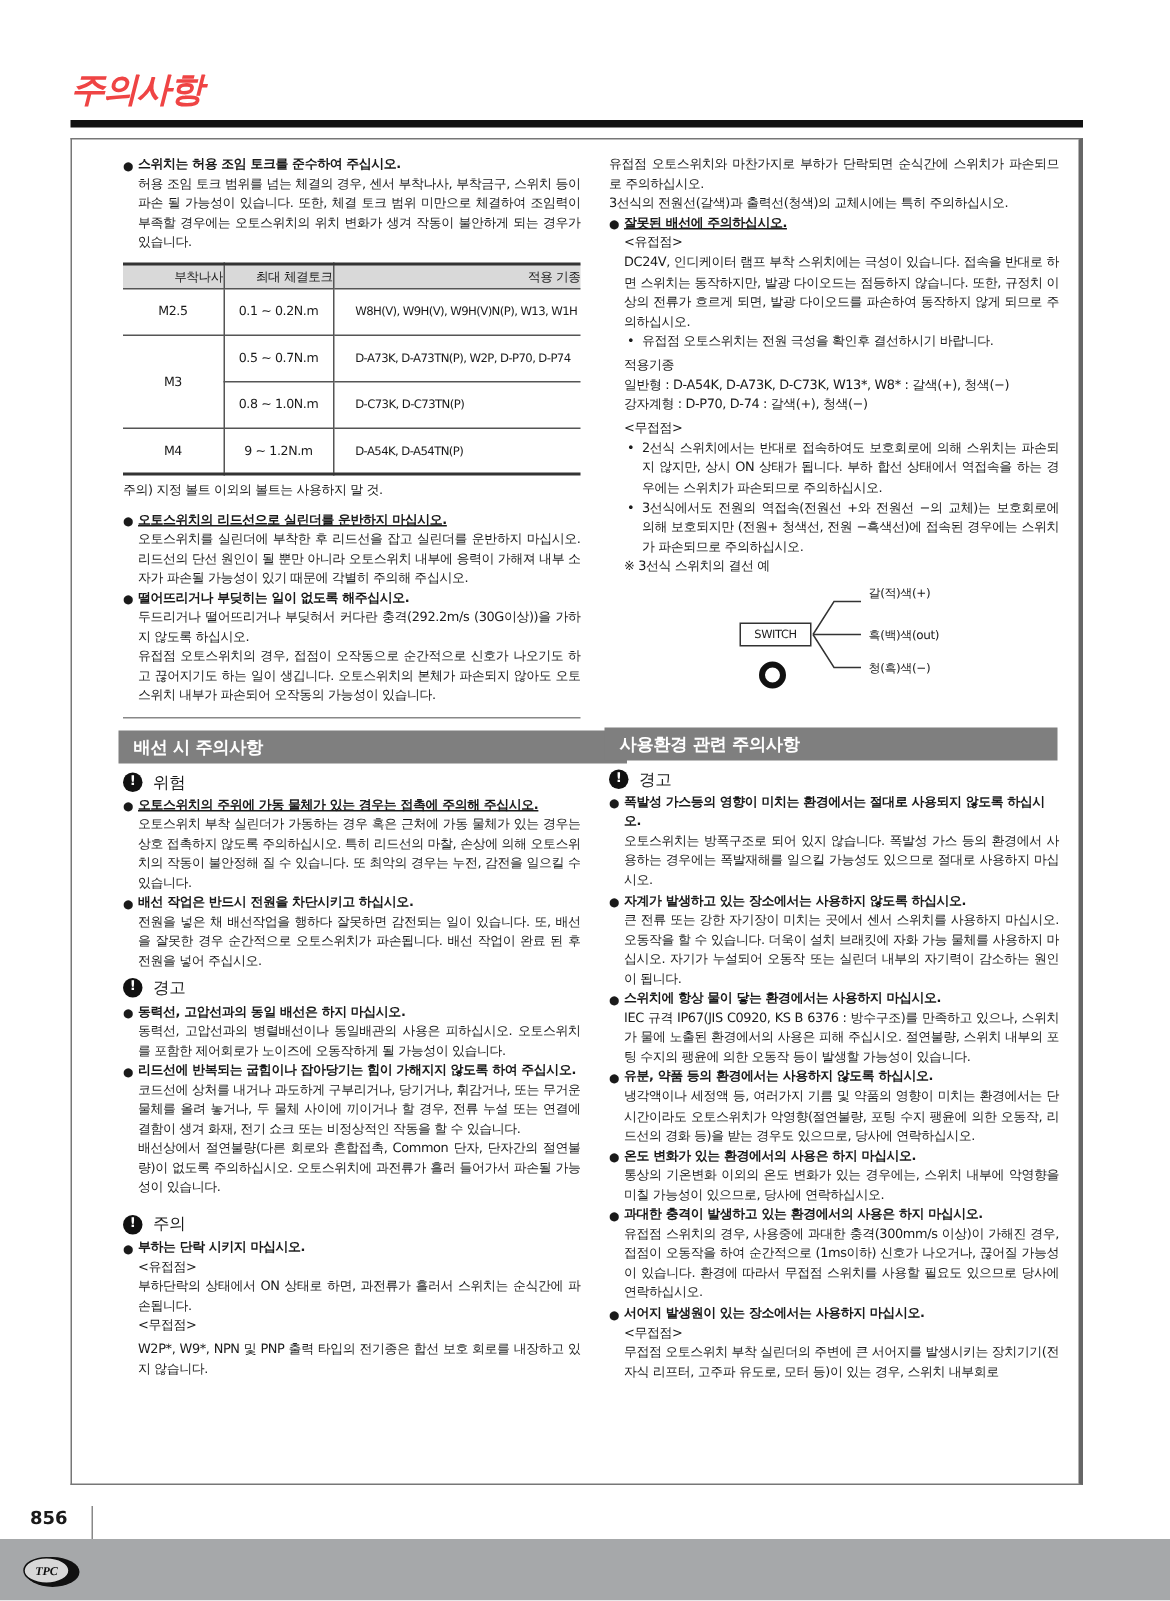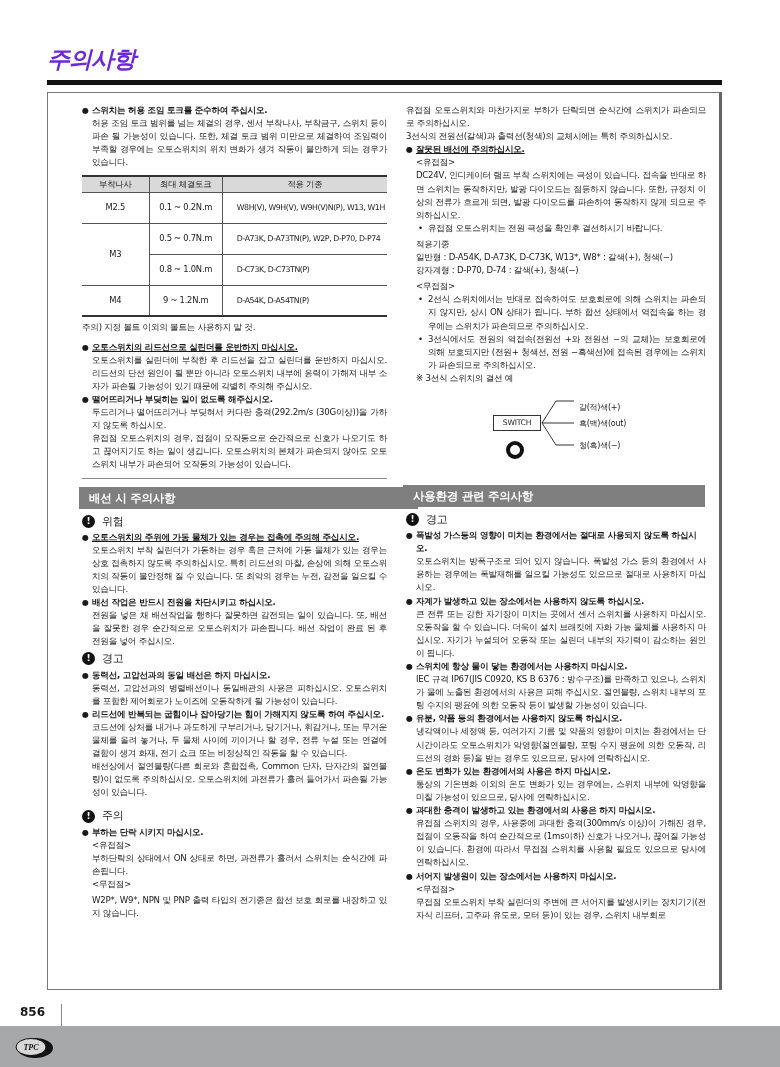--- a/index.html
+++ b/index.html
@@ -1,37 +1,37 @@
 <!DOCTYPE html>
 <html><head>
 <meta charset="utf-8">
 <style>
   * { box-sizing: border-box; margin: 0; padding: 0; }
   html, body { width: 780px; height: 1067px; background: #fff; overflow: hidden; }
   body { position: relative; font-family: "DejaVu Sans", "Liberation Sans", sans-serif; color: #1a1a1a; }
 
-  .page-title { position: absolute; left: 47px; top: 44px; font-size: 23px; font-weight: bold; letter-spacing: -1px; color: #6d28d9; font-style: italic; }
+  .page-title { position: absolute; left: 47px; top: 44px; font-size: 23px; font-weight: bold; letter-spacing: -1px; color: #ef4444; font-style: italic; }
   .title-rule { position: absolute; left: 47px; top: 80px; width: 435px; height: 5px; background: #111; }
 
   .content-box { position: absolute; left: 47px; top: 92px; width: 435px; height: 898px; border: 1px solid #777; border-right: 3px solid #666; }
 
   .col { position: absolute; top: 104px; width: 305px; font-size: 8.6px; line-height: 13.1px; letter-spacing: -0.25px; }
   .col.left { left: 82px; }
   .col.right { left: 406px; width: 300px; }
 
   .bullet-head { font-weight: bold; position: relative; padding-left: 10px; }
   .bullet-head::before { content: "●"; position: absolute; left: 0; top: 0; font-size: 8px; }
   .para { padding-left: 10px; text-align: justify; }
   .para.noindent { padding-left: 0; }
   .small { font-size: 8px; }
   .dotitem { padding-left: 22px; position: relative; text-align: justify; }
   .dotitem::before { content: "•"; position: absolute; left: 12px; }
 
   table.torque { width: 100%; border-collapse: collapse; margin: 6px 0 4px 0; font-size: 8.4px; border-top: 2px solid #333; border-bottom: 2px solid #333; }
-  table.torque th { background: #d9d9d9; font-weight: normal; height: 16px; border-bottom: 1px solid #555; border-right: 1px solid #555; text-align: center; }
+  table.torque th { background: #d9d9d9; font-weight: normal; height: 16px; border-bottom: 1px solid #555; border-right: 1px solid #555; text-align: right; }
   table.torque td { height: 31px; border-bottom: 1px solid #555; border-right: 1px solid #555; text-align: center; }
   table.torque th:last-child, table.torque td:last-child { border-right: none; }
   table.torque td.std { text-align: left; padding-left: 14px; font-size: 7.8px; letter-spacing: -0.4px; }
 
   .divider { border-top: 1px solid #888; margin: 6px 0 8px 0; }
 
   .section-bar { background: #7f7f7f; color: #fff; font-weight: bold; font-size: 11.5px; height: 22px; line-height: 22px; padding-left: 10px; margin: 8px 0 6px -3px; width: 339px; }
   .level { font-size: 11px; display: flex; align-items: center; margin: 4px 0 3px 0; }
   .level .warn-icon { width: 13px; height: 13px; border-radius: 50%; background: #111; color: #fff; font-size: 9px; font-weight: bold; line-height: 13px; text-align: center; margin-right: 7px; }
 
@@ -145,21 +145,21 @@
   <div class="para">※ 3선식 스위치의 결선 예</div>
 
   <div class="wiring">
     <svg width="300" height="70">
       <polyline points="136,34 150,12 168,12" fill="none" stroke="#333" stroke-width="1"></polyline>
       <line x1="136" y1="34" x2="168" y2="34" stroke="#333" stroke-width="1"></line>
       <polyline points="136,34 150,56 168,56" fill="none" stroke="#333" stroke-width="1"></polyline>
     </svg>
     <div class="switch-box">SWITCH</div>
     <div class="ring"></div>
-    <div class="lbl" style="top:12px;">갈(적)색(+)</div>
+    <div class="lbl" style="top:0;">갈(적)색(+)</div>
     <div class="lbl" style="top:28px;">흑(백)색(out)</div>
     <div class="lbl" style="top:50px;">청(흑)색(−)</div>
   </div>
 
   <div class="section-bar" style="width:302px;margin-top:26px;">사용환경 관련 주의사항</div>
   <div class="level">
     <span class="warn-icon">!</span>
     <span>경고</span>
   </div>
 

